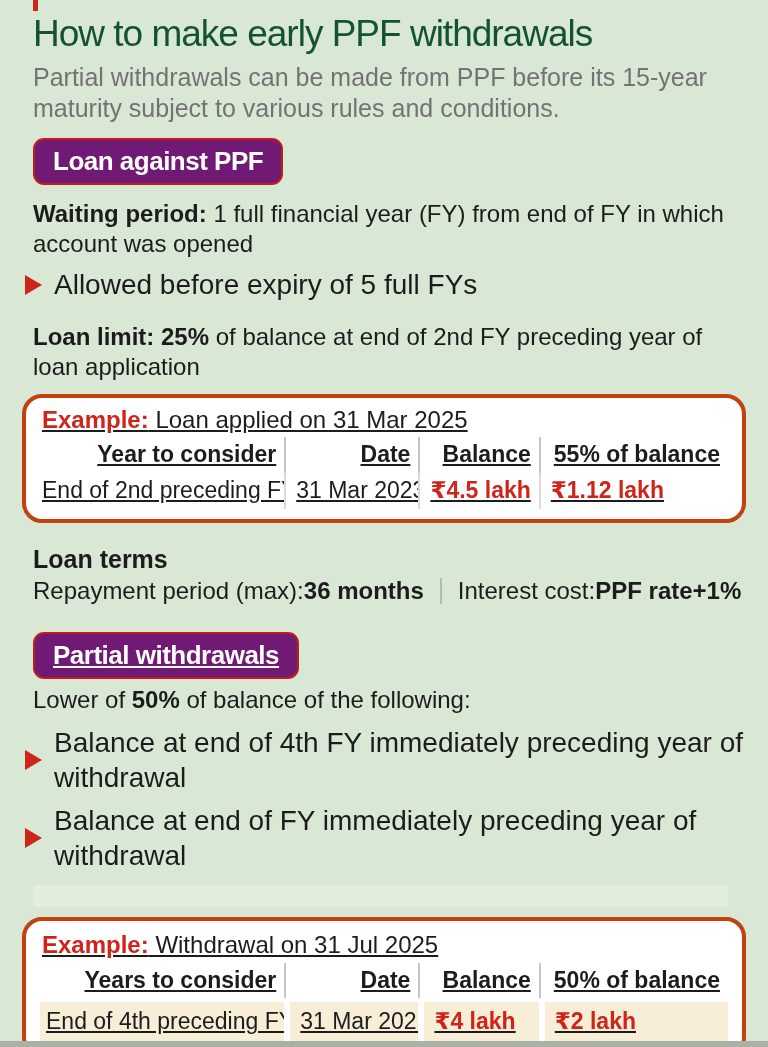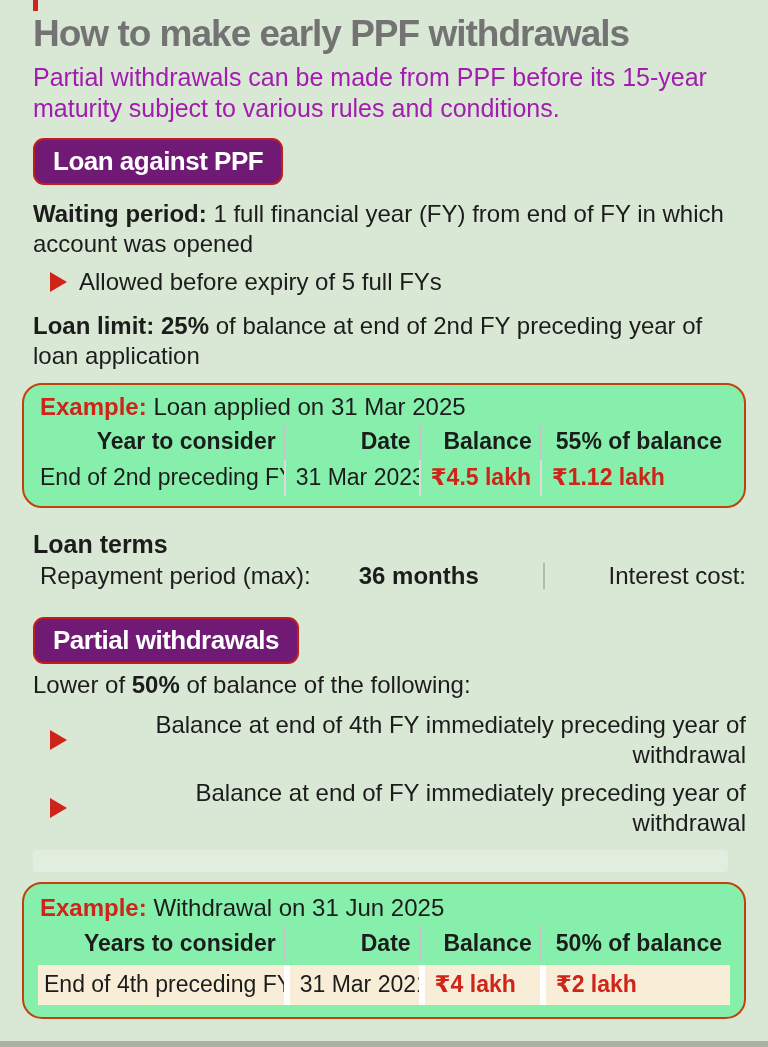--- a/index.html
+++ b/index.html
@@ -8,44 +8,45 @@
     background:#d9e8d5;
     font-family:"Liberation Sans","DejaVu Sans",sans-serif;
     color:#1c1c1c;
     -webkit-font-smoothing:antialiased;
   }
   .content { padding:6px 22px 0 22px; }
 
   .top-red-tick { position:absolute; left:33px; top:0; width:5px; height:11px; background:#cf2419; }
 
   h1.title {
-    margin:6px 0 6px 11px; font-size:37px; line-height:1.18; font-weight:700;
-    letter-spacing:-1px; color:#737373;
+    margin:6px 0 6px 11px; font-size:37px; line-height:1.18; font-weight:400;
+    letter-spacing:-1px; color:#14532d;
   }
-  .subtitle { margin:0 0 0 11px; font-size:25px; line-height:1.25; color:#a21caf; }
+  .subtitle { margin:0 0 0 11px; font-size:25px; line-height:1.25; color:#737373; }
 
   .badge {
     display:inline-block; margin:14px 0 0 11px; padding:6px 18px;
     background:#701a75; border:2px solid #c21d18; border-radius:11px;
     color:#fff; font-size:26px; font-weight:700; letter-spacing:-0.5px;
   }
 
   .para { margin:14px 0 0 11px; font-size:24px; line-height:1.25; }
   .para b, .bold { font-weight:700; }
 
-  .bullet-row { display:flex; align-items:center; margin:8px 0 0 28px; font-size:24px; line-height:1.25;text-align:right; }
+  .bullet-row { display:flex; align-items:center; margin:8px 0 0 3px; font-size:28px; line-height:1.25; }
   .tri {
     width:0; height:0; flex:0 0 auto; margin-right:12px;
     border-left:17px solid #cf2419; border-top:10px solid transparent; border-bottom:10px solid transparent;
   }
 
   .example-box {
     box-sizing:border-box; margin-top:12px; width:100%;
-    background:#86efac; border:2px solid #c2410c; border-radius:20px;
+    background:#ffffff; border:4px solid #c2410c; border-radius:20px;
     padding:6px 14px 10px 14px;
+    text-decoration:underline;
   }
   .example-box.box2 { margin-top:10px; padding:8px 14px 12px 14px; }
   .ex-caption { font-size:24px; line-height:1.18; margin:2px 0 3px 2px; }
   .ex-caption .ex-label { color:#cf2419; font-weight:700; }
 
   .trow { display:flex; width:100%; align-items:stretch; }
   .cell { box-sizing:border-box; padding:3px 8px 3px 10px; font-size:23px; line-height:1.3; white-space:nowrap; overflow:hidden; }
   .c1 { flex:0 0 35.5%; padding-left:2px; }
   .c2 { flex:0 0 19.5%; }
   .c3 { flex:0 0 17.5%; }
@@ -54,25 +55,25 @@
   .hdr .c2,.hdr .c3,.hdr .c4 { border-left:2px solid #c6c6c6; }
   .dat .c2,.dat .c3,.dat .c4 { border-left:2px solid #dadada; }
   .val-red { color:#cf2419; font-weight:700; }
 
   .cream .cell { background:#f8edd6; padding-top:5px; padding-bottom:5px; }
   .cream .c1 { padding-left:6px; }
   .cream .c2,.cream .c3,.cream .c4 { border-left:6px solid #ffffff; }
   .box2 .hdr { margin-bottom:4px; }
 
   .section-title { margin:22px 0 0 11px; font-size:25px; font-weight:700; }
-  .terms-line { margin:2px 0 0 18px; font-size:24px; line-height:1.25; display:flex; align-items:center;justify-content:space-between; }
+  .terms-line { margin:2px 0 0 11px; font-size:24px; line-height:1.25; display:flex; align-items:center; }
   .vline { display:inline-block; width:2px; height:26px; background:#b3bbae; margin:0 16px; }
 
   .wlimit-title { margin:12px 0 0 11px; font-size:25px; font-weight:700; color:#cf2419; }
-  .badge2 { margin-top:26px; }
+  .badge2 { margin-top:26px;text-decoration:underline; }
   .mt10 { margin-top:10px; }
   .mt6 { margin-top:6px; }
 
   .ghost-band { margin:12px 0 0 11px; height:22px; width:96%; background:rgba(255,255,255,0.22); border-radius:4px; }
   .bottom-strip { position:absolute; left:0; bottom:0; width:100%; height:6px; background:#a9b2a5; }
 </style>
 </head>
 <body>
 
 <div class="top-red-tick"></div>
@@ -85,21 +86,21 @@
   
   <div class="badge">Loan against PPF</div>
 
   <p class="para"><b>Waiting period:</b><span> 1 full financial year (FY) from end of FY in which account was opened</span></p>
 
   <div class="bullet-row">
     <span class="tri"></span>
     <span>Allowed before expiry of 5 full FYs</span>
   </div>
 
-  <p class="para" style="margin-top:14px"><b>Loan limit: 25%</b><span> of balance at end of 2nd FY preceding year of loan application</span></p>
+  <p class="para" style="margin-top:20px"><b>Loan limit: 25%</b><span> of balance at end of 2nd FY preceding year of loan application</span></p>
 
   
   <div class="example-box">
     <p class="ex-caption"><span class="ex-label">Example:</span><span> Loan applied on 31 Mar 2025</span></p>
     <div class="trow hdr">
       <div class="cell th c1">Year to consider</div>
       <div class="cell th c2">Date</div>
       <div class="cell th c3">Balance</div>
       <div class="cell th c4">55% of balance</div>
     </div>
@@ -111,20 +112,21 @@
     </div>
   </div>
 
   
   <div class="section-title">Loan terms</div>
   <div class="terms-line">
     <span>Repayment period (max): </span>
       <b>36 months</b>
     <span class="vline"></span>
     <span>Interest cost: </span>
+      <b>PPF rate+1%</b>
   </div>
 
   
   <div class="badge badge2">Partial withdrawals</div>
 
 
 
   <p class="para mt6"><span>Lower of </span><b>50%</b><span> of balance of the following:</span></p>
 
   <div class="bullet-row mt10">
@@ -133,21 +135,21 @@
   </div>
   <div class="bullet-row">
     <span class="tri"></span>
     <span>Balance at end of FY immediately preceding year of withdrawal</span>
   </div>
 
   <div class="ghost-band"></div>
 
   
   <div class="example-box box2">
-    <p class="ex-caption"><span class="ex-label">Example:</span><span> Withdrawal on 31 Jun 2025</span></p>
+    <p class="ex-caption"><span class="ex-label">Example:</span><span> Withdrawal on 31 Jul 2025</span></p>
     <div class="trow hdr">
       <div class="cell th c1">Years to consider</div>
       <div class="cell th c2">Date</div>
       <div class="cell th c3">Balance</div>
       <div class="cell th c4">50% of balance</div>
     </div>
     <div class="trow cream">
       <div class="cell c1">End of 4th preceding FY</div>
       <div class="cell c2">31 Mar 2021</div>
       <div class="cell c3 val-red">₹4 lakh</div>

